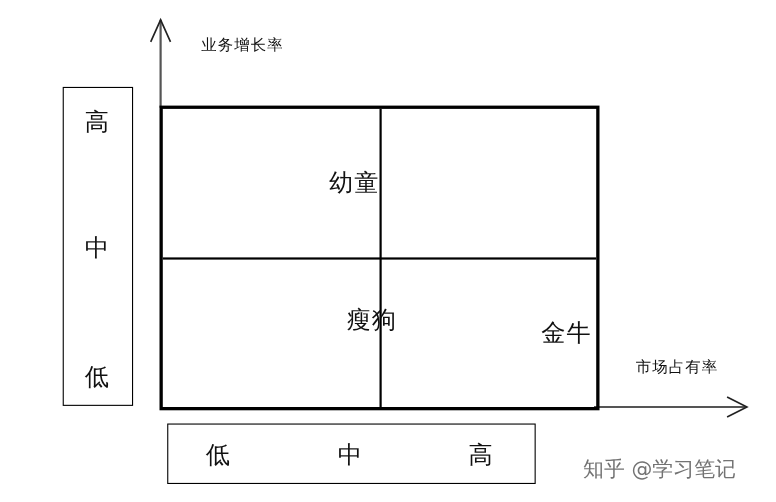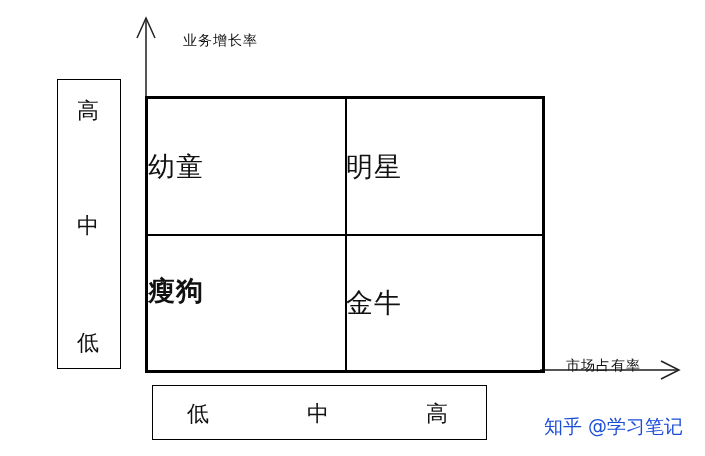--- a/index.html
+++ b/index.html
@@ -2,54 +2,51 @@
 <html><head>
 <meta charset="utf-8">
 <style>
   html, body { margin: 0; padding: 0; background: #ffffff; }
   body { width: 705px; height: 456px; position: relative; overflow: hidden;
          font-family: "DejaVu Sans", "Liberation Sans", sans-serif; color: #111; }
   .abs { position: absolute; }
   svg.axes { position: absolute; left: 0; top: 0; }
   .axis-title { font-size: 14px; letter-spacing: 1px; white-space: nowrap; }
   .matrix { left: 145px; top: 96px; width: 394px; height: 271px; border: 3px solid #000; }
-  .cell { position: absolute; display: flex; align-items: center; justify-content: flex-start;
-          font-size: 27px; letter-spacing: 1px; }
+  .cell { position: absolute; display: flex; align-items: center; justify-content: flex-end;
+          font-size: 22px; letter-spacing: 1px; }
   .vline { position: absolute; left: 197px; top: 0; width: 1.5px; height: 100%; background: #000; }
   .hline { position: absolute; top: 135px; left: 0; height: 1.5px; width: 100%; background: #000; }
   .scale-box { border: 1.5px solid #000; }
   .scale-label { position: absolute; font-size: 22px; }
-  .watermark { left: 544px; top: 414px; font-size: 19px; color: #1d4ed8; white-space: nowrap; }
+  .watermark { left: 530px; top: 414px; font-size: 19px; color: #737373; white-space: nowrap; }
 </style>
 </head>
 <body>
 
 <svg class="axes" width="705" height="456">
 
   <line x1="146" y1="18" x2="146" y2="98" stroke="#555" stroke-width="2"></line>
   <polyline points="137,38 146,18 155,38" fill="none" stroke="#222" stroke-width="1.5"></polyline>
 
   <line x1="540" y1="370" x2="679" y2="370" stroke="#555" stroke-width="2"></line>
   <polyline points="661,361 679,370 661,379" fill="none" stroke="#222" stroke-width="1.5"></polyline>
 </svg>
 
 <div class="abs axis-title" style="left:183px; top:32px;">业务增长率</div>
 
-<div class="abs axis-title" style="left:566px; top:325px;margin-top:32px;">市场占有率</div>
+<div class="abs axis-title" style="left:578px; top:325px;">市场占有率</div>
 
 <div class="abs matrix">
   <div class="vline"></div>
   <div class="hline"></div>
   <div class="cell" style="left:0; top:0; width:197px; height:135px;">
     <span>幼童</span>
   </div>
-  <div class="cell" style="left:198px; top:0; width:196px; height:135px;">
-    <span>明星</span>
-  </div>
-  <div class="cell" style="left:0; top:136px; width:197px; height:112px;font-weight:bold;">
+  <div class="cell" style="left:16px; top:136px; width:197px; height:112px;">
     <span>瘦狗</span>
   </div>
   <div class="cell" style="left:198px; top:136px; width:192px; height:135px;">
     <span>金牛</span>
   </div>
 </div>
 
 <div class="abs scale-box" style="left:57px; top:79px; width:62px; height:288px;">
   <span class="scale-label" style="left:19px; top:16px;">高</span>
   <span class="scale-label" style="left:19px; top:131px;">中</span>

